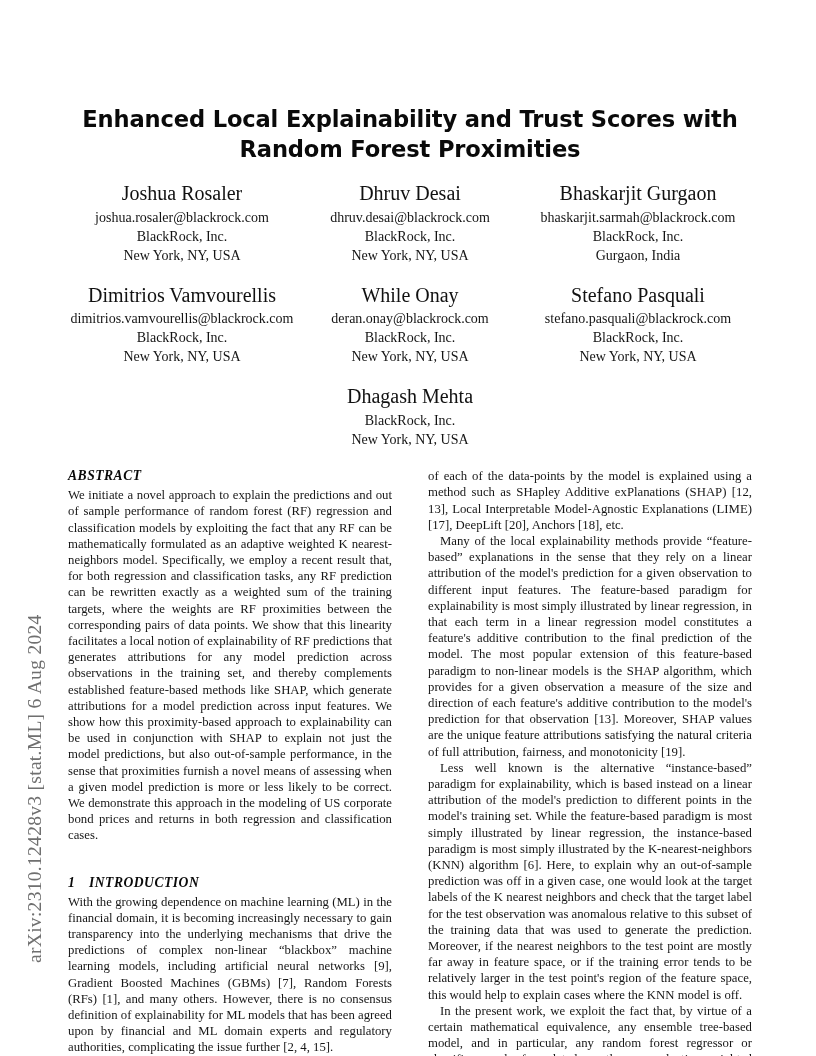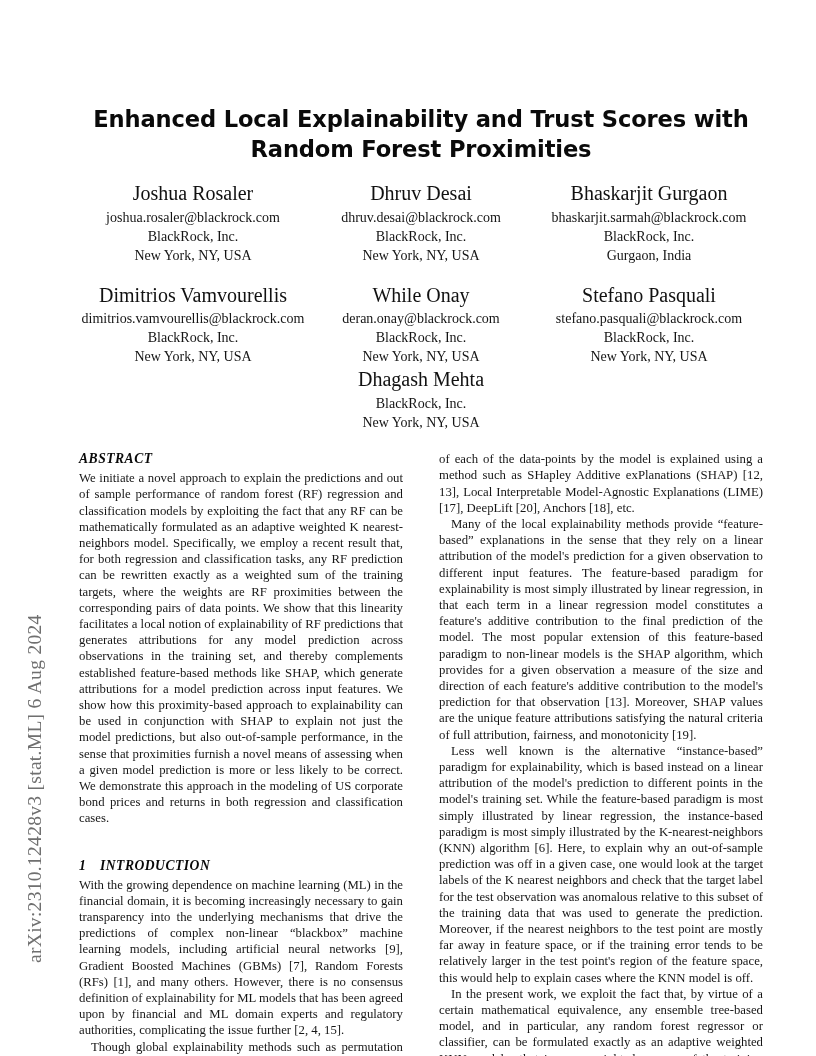--- a/index.html
+++ b/index.html
@@ -36,21 +36,21 @@
     font-family: "Liberation Serif", "DejaVu Serif", serif;
     font-size: 19.5px;
     letter-spacing: 0.3px;
     color: #6f6f6f;
     white-space: nowrap;
   }
 
   
   #page {
     position: absolute;
-    left: 79px;
+    left: 68px;
     top: 0;
     width: 684px;
     height: 1056px;
   }
 
   
   #title-block {
     padding-top: 104px;
   }
   #paper-title {
@@ -69,20 +69,21 @@
     margin-top: 16px;
   }
   .author-row {
     display: flex;
     width: 100%;
   }
   .author-row.row-two {
     margin-top: 17px;
   }
   .author-row.row-three {
+    margin-top: 17px;
     justify-content: center;
   }
   .author {
     flex: 1 1 0;
     text-align: center;
     padding: 0 2px;
   }
   .author-row.row-three .author {
     flex: 0 0 33.333%;
   }

